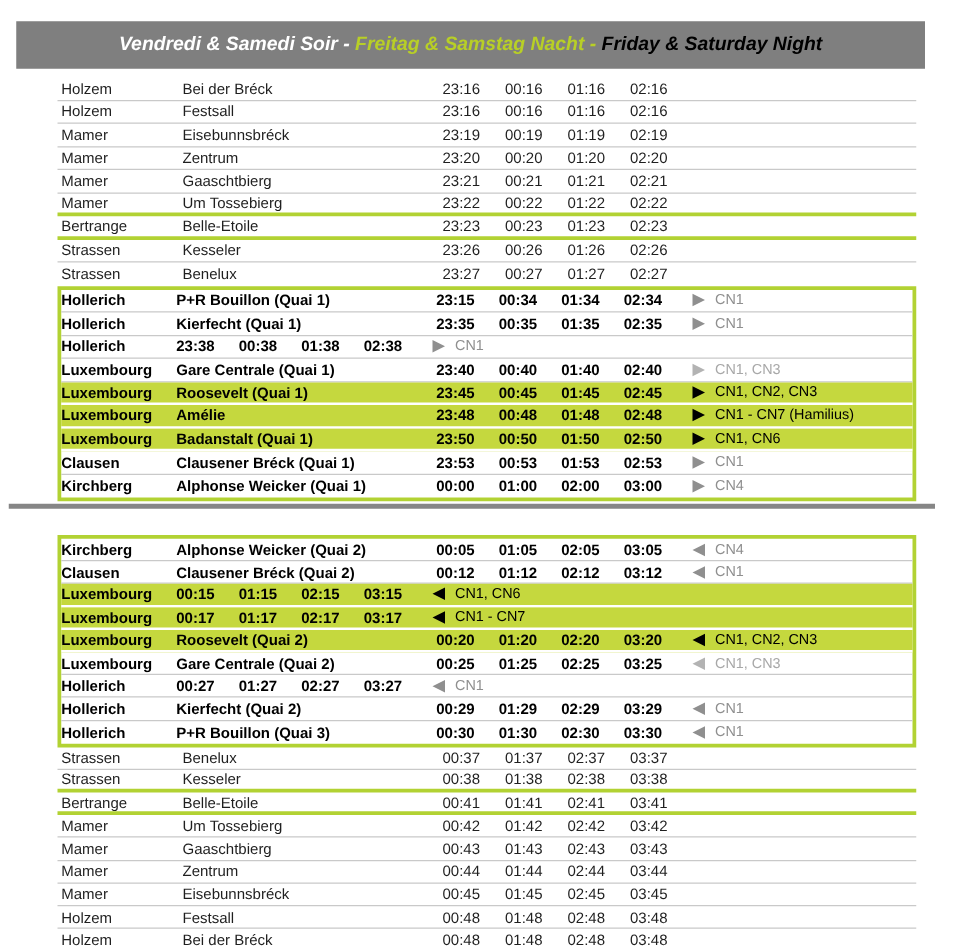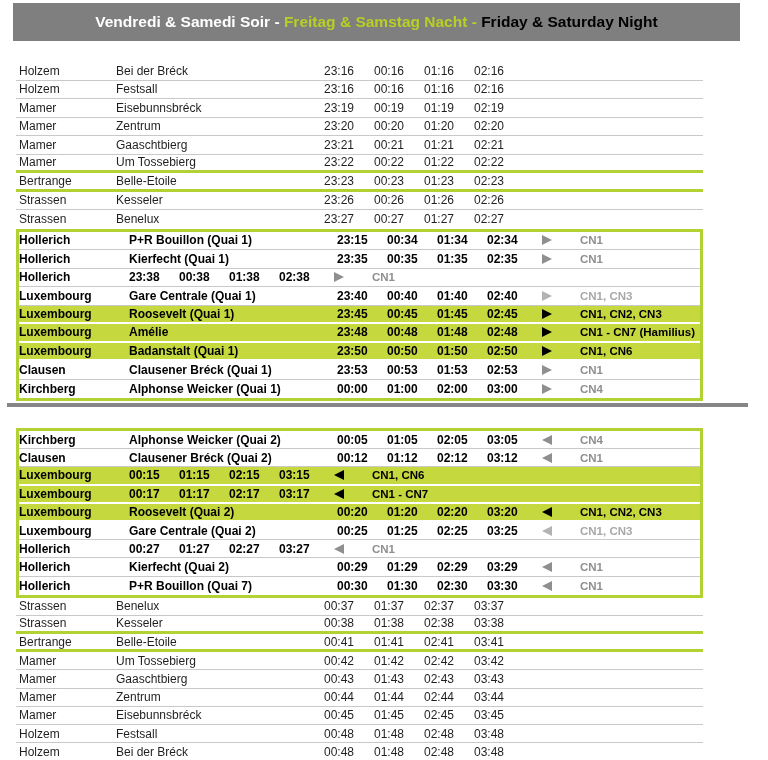--- a/index.html
+++ b/index.html
@@ -7,45 +7,45 @@
     --lime-bg:#c5d83e;
     --gray-sep:#c9c9c9;
     --ink:#1f1f1f;
   }
   html,body{margin:0;padding:0;}
   body{
     width:768px;height:760px;position:relative;background:#ffffff;
     font-family:"Liberation Sans", sans-serif;overflow:hidden;
   }
   .header-bar{
-    position:absolute;left:13px;top:3px;width:727px;height:38px;
+    position:absolute;left:13px;top:17px;width:727px;height:38px;
     display:flex;align-items:center;justify-content:center;
-    font-weight:bold;font-size:15.5px;white-space:pre;
+    font-style:italic;font-weight:bold;font-size:15.5px;white-space:pre;
   }
-  .tbl{position:absolute;left:16px;width:687px;}
+  .tbl{position:absolute;left:46px;width:687px;}
   #table-1{top:62px;}
   #table-2{top:428px;}
   .row{
     display:flex;align-items:center;height:18.5px;box-sizing:border-box;
     font-size:12px;color:var(--ink);border-bottom:1px solid var(--gray-sep);
     white-space:nowrap;
   }
   #table-2 .row{height:18.2px;}
   .row.sep-green{border-bottom:3px solid var(--lime-line);}
   .row.sep-none{border-bottom:none;}
   .cell-city{width:100px;padding-left:3px;box-sizing:border-box;overflow:hidden;}
   .cell-stop{width:208px;overflow:hidden;}
   .cell-time{width:50px;}
   .box{border:3px solid var(--lime-line);}
   .box .row{font-weight:bold;color:#000;}
   .box .row:last-child{border-bottom:none;}
-  .box .cell-city{width:110px;padding-left:0;}
+  .box .cell-city{width:92px;padding-left:0;}
   .row.hl{background:var(--lime-bg);border-bottom:2px solid #ffffff;}
   .cn{display:flex;align-items:center;margin-left:5px;}
-  .cn-label{margin-left:28px;font-size:11.5px;font-weight:bold;}
+  .cn-label{margin-left:8px;font-size:11.5px;font-weight:normal;}
   .tri{width:0;height:0;display:inline-block;}
   .tri-right{border-top:5px solid transparent;border-bottom:5px solid transparent;border-left:10px solid #8f8f8f;}
   .tri-left{border-top:5px solid transparent;border-bottom:5px solid transparent;border-right:10px solid #8f8f8f;}
   .sh-gray .tri-right{border-left-color:#8f8f8f;} .sh-gray .tri-left{border-right-color:#8f8f8f;}
   .sh-gray .cn-label{color:#8f8f8f;}
   .sh-light .tri-right{border-left-color:#b3b3b3;} .sh-light .tri-left{border-right-color:#b3b3b3;}
   .sh-light .cn-label{color:#a8a8a8;}
   .sh-black .tri-right{border-left-color:#000;} .sh-black .tri-left{border-right-color:#000;}
   .sh-black .cn-label{color:#000;}
   .divider{position:absolute;left:7px;top:403px;width:741px;height:4px;background:#868686;}
@@ -331,21 +331,21 @@
         <div class="cell-time">01:29</div>
         <div class="cell-time">02:29</div>
         <div class="cell-time">03:29</div>
         <div class="cn sh-gray">
           <span class="tri tri-left"></span>
           <span class="cn-label">CN1</span>
         </div>
       </div>
       <div class="row">
         <div class="cell-city">Hollerich</div>
-        <div class="cell-stop">P+R Bouillon (Quai 7)</div>
+        <div class="cell-stop">P+R Bouillon (Quai 3)</div>
         <div class="cell-time">00:30</div>
         <div class="cell-time">01:30</div>
         <div class="cell-time">02:30</div>
         <div class="cell-time">03:30</div>
         <div class="cn sh-gray">
           <span class="tri tri-left"></span>
           <span class="cn-label">CN1</span>
         </div>
       </div>
     </div>

